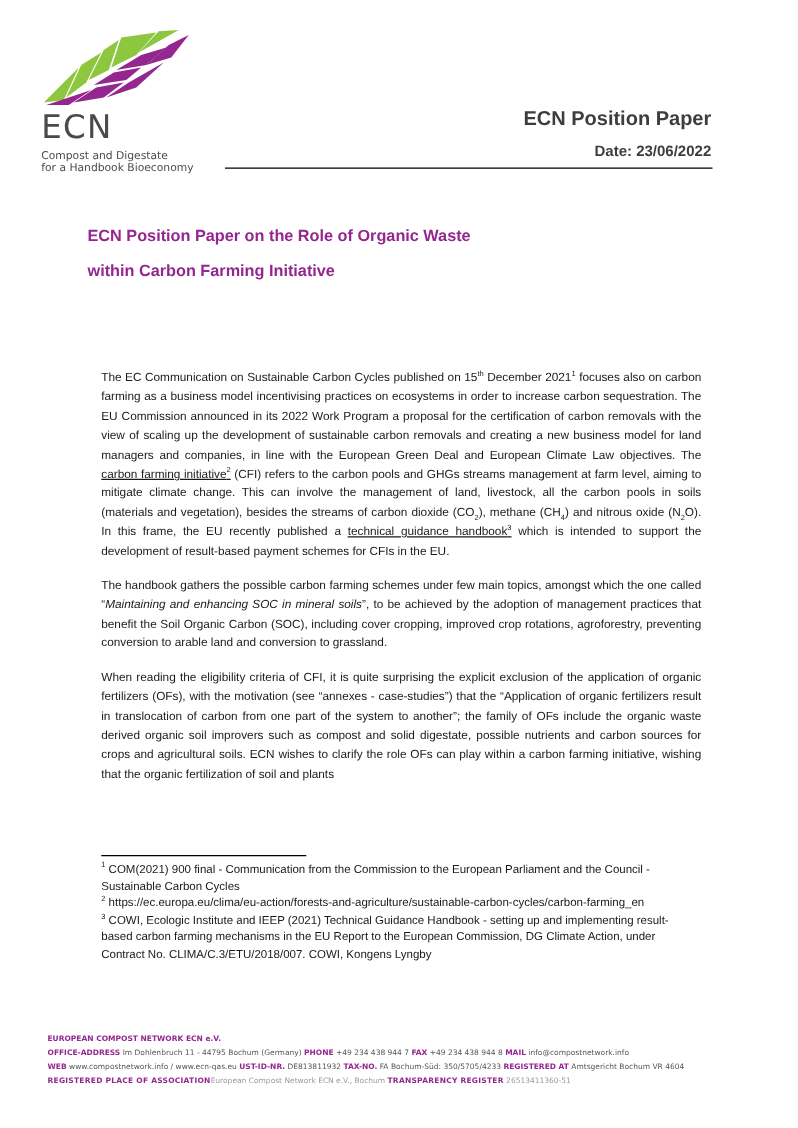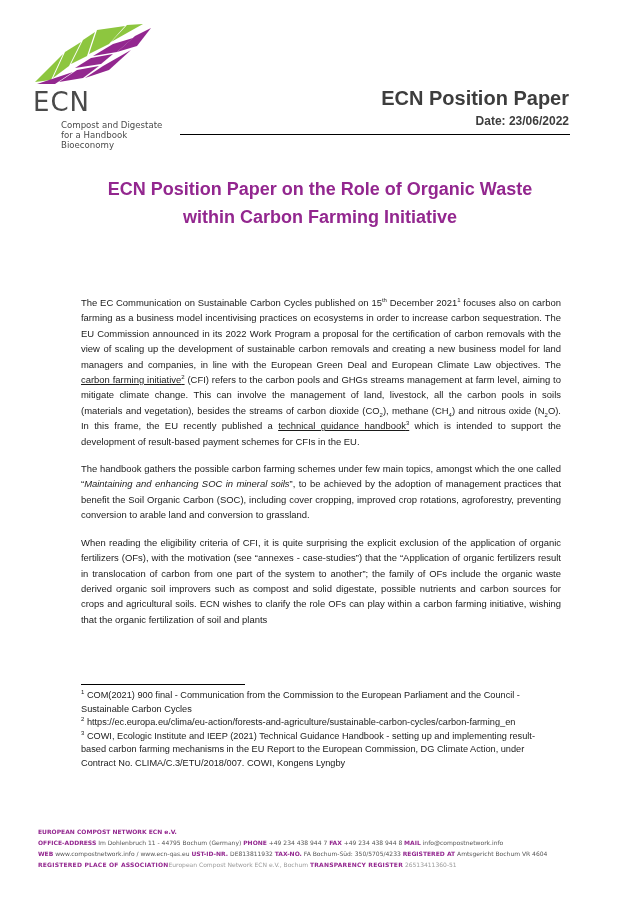--- a/index.html
+++ b/index.html
@@ -4,30 +4,30 @@
 <style>
   html, body { margin: 0; padding: 0; background: #ffffff; }
   body { width: 638px; height: 902px; position: relative; overflow: hidden;
          font-family: "Liberation Sans", sans-serif; color: #1a1a1a; }
 
   
   .logo { position: absolute; left: 33px; top: 22px; width: 130px; }
   .logo svg.leaf { display: block; width: 120px; height: 62px; }
   .logo .ecn-word { font-family: "DejaVu Sans", sans-serif; font-size: 26px; line-height: 36px;
                     color: #4a4a4a; letter-spacing: 1px; margin-top: 0px; font-weight: normal; }
-  .logo .tag { font-family: "DejaVu Sans", sans-serif; font-size: 8.6px; line-height: 10px; color: #4a4a4a; margin-left: 28px; }
+  .logo .tag { font-family: "DejaVu Sans", sans-serif; font-size: 8.6px; line-height: 10px; color: #4a4a4a; }
 
   
-  .hdr-title { position: absolute; right: 69px; top: 87px; font-size: 20px; font-weight: bold; color: #3d3d3d; }
+  .hdr-title { position: absolute; right: 69px; top: 87px; font-size: 16px; font-weight: bold; color: #3d3d3d; }
   .hdr-date  { position: absolute; right: 69px; top: 114px; font-size: 12px; font-weight: bold; color: #3d3d3d; text-align: right; }
   .hdr-rule  { position: absolute; left: 180px; top: 134px; width: 390px; height: 1px; background: #000; }
 
   
-  .doc-title { position: absolute; left: 70px; width: 500px; top: 175px; text-align: center;
-               color: #93278f; font-size: 18px; font-weight: bold; line-height: 28px; }
+  .doc-title { position: absolute; left: 70px; width: 500px; top: 175px; text-align: left;
+               color: #93278f; font-size: 13px; font-weight: bold; line-height: 28px; }
 
   
   .body { position: absolute; left: 81px; width: 480px; top: 295px; font-size: 9.45px;
           line-height: 15.4px; text-align: justify; color: #1a1a1a; }
   .body p { margin: 0 0 12px 0; }
   .body sup { font-size: 6px; line-height: 0; vertical-align: super; }
   .body sub { font-size: 6px; line-height: 0; }
   .u { text-decoration: underline; }
   .it { font-style: italic; }
 

